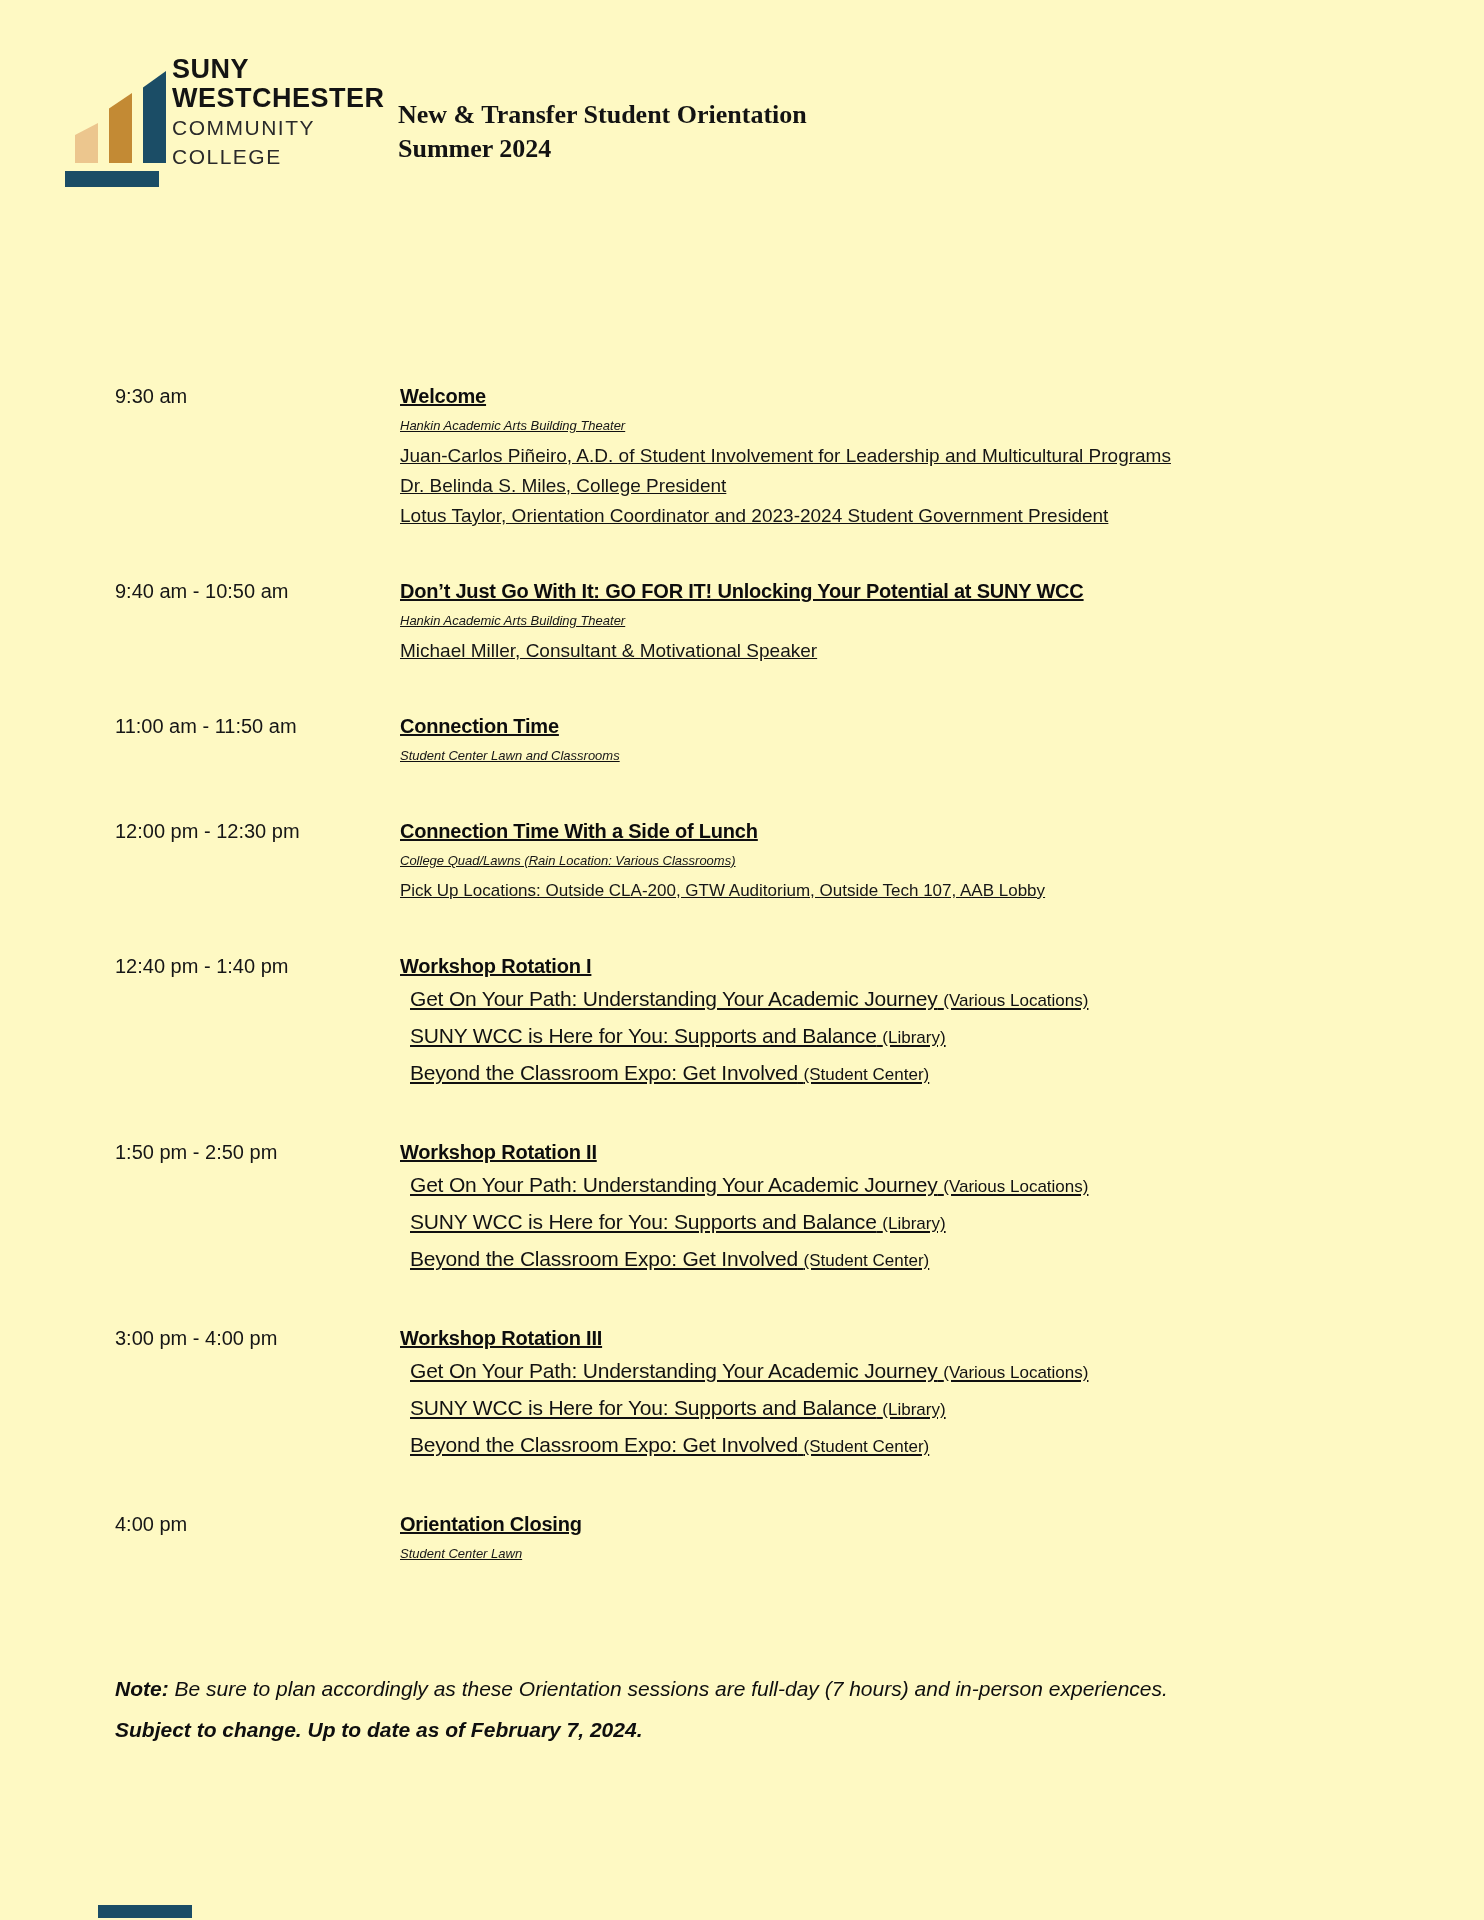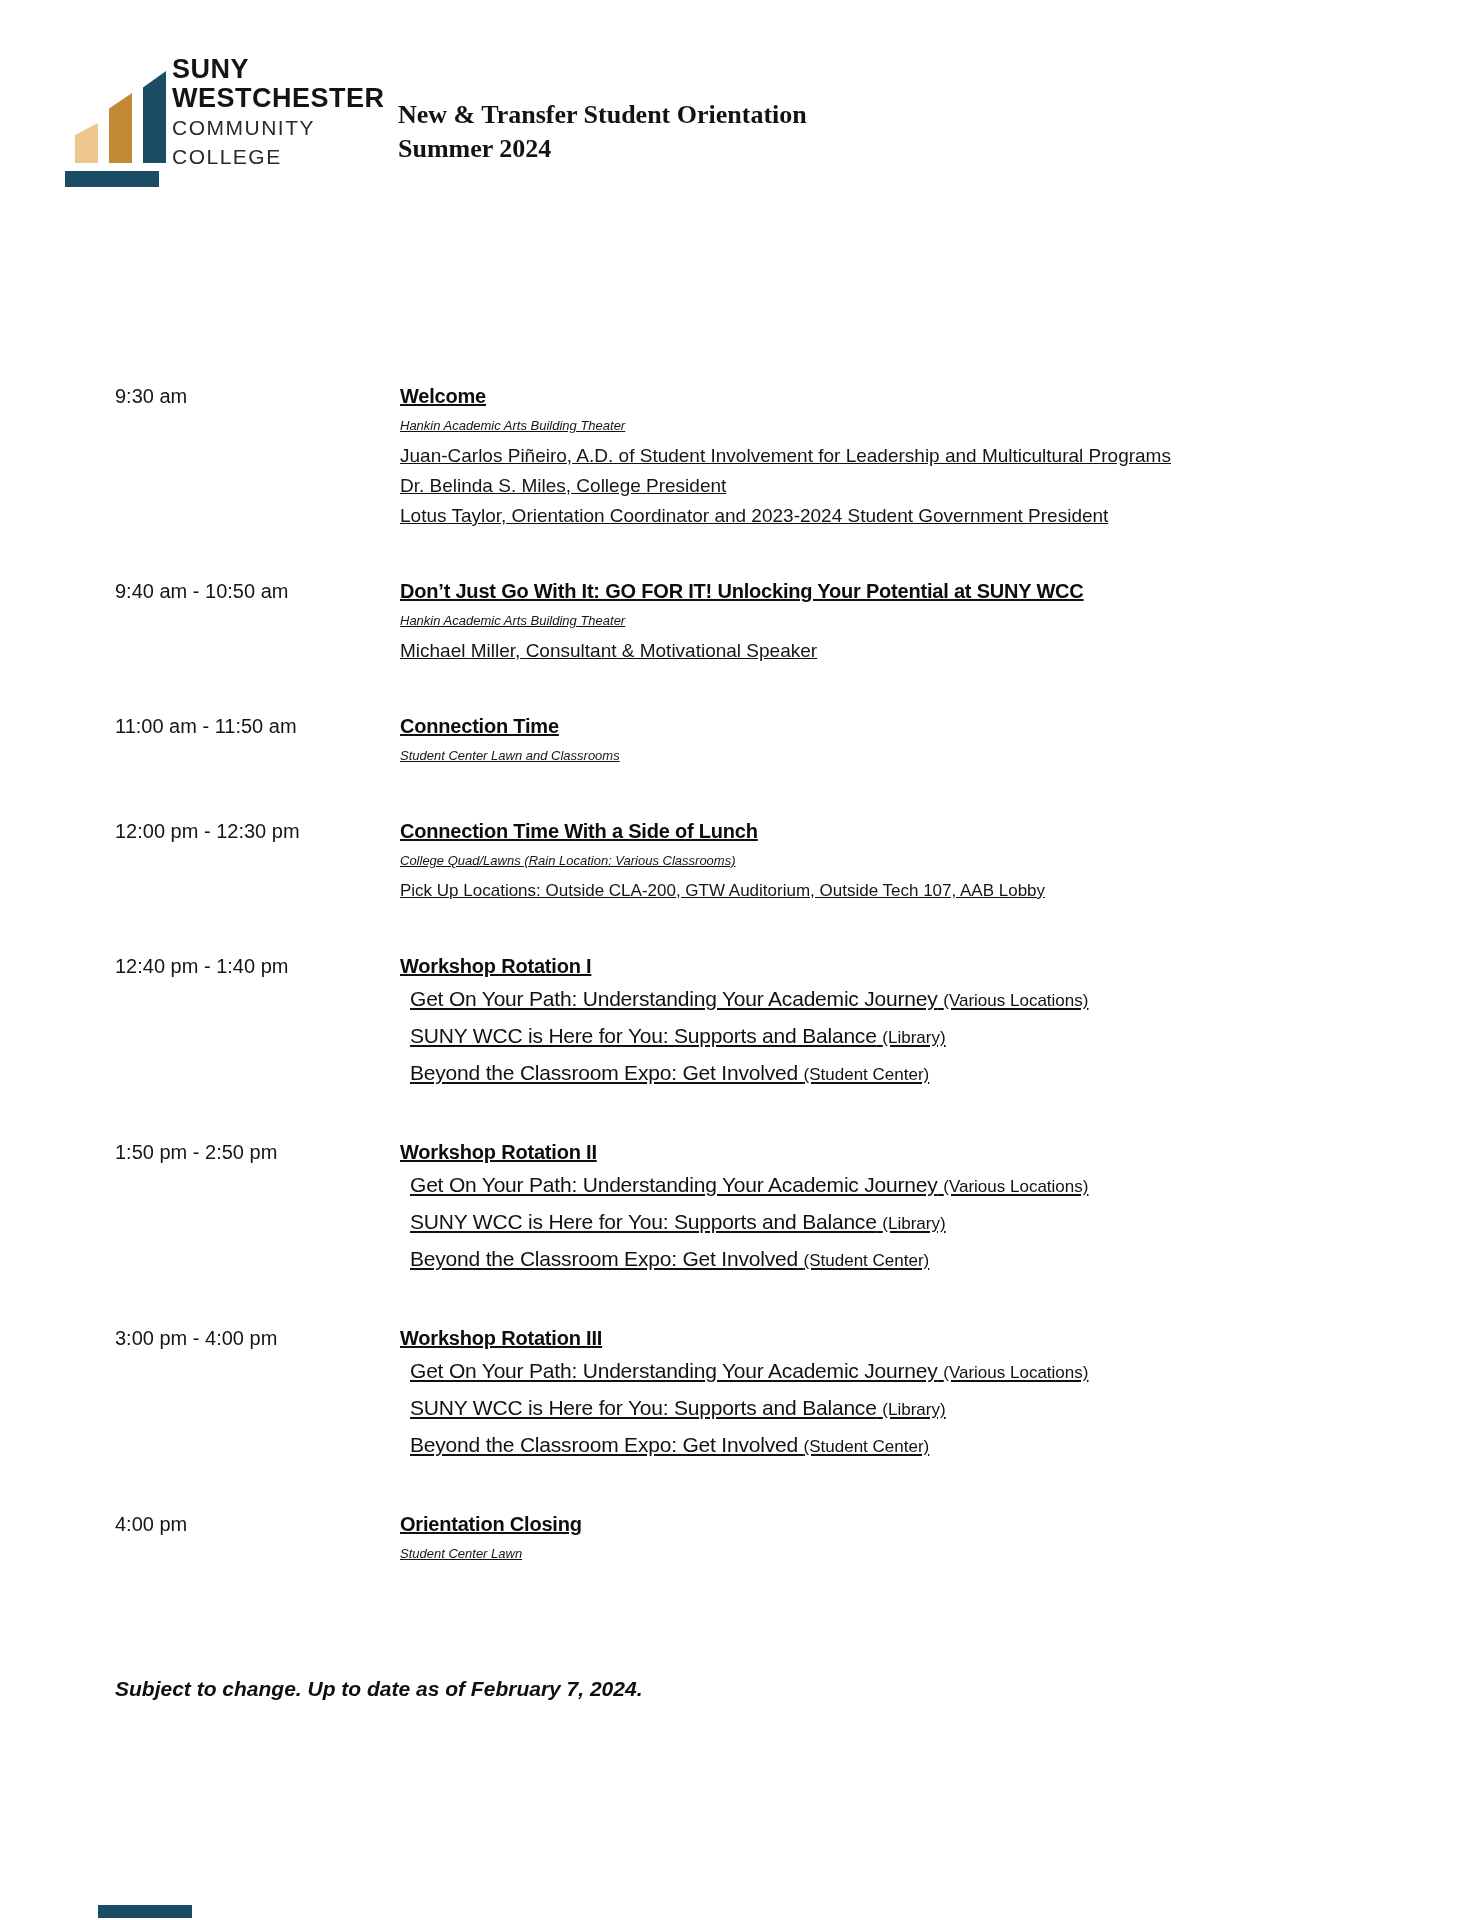--- a/index.html
+++ b/index.html
@@ -1,20 +1,20 @@
 <!DOCTYPE html>
 <html><head>
 <meta charset="utf-8">
 <style>
   html,body { margin:0; padding:0; background:#e9e9e9; }
   .page {
     position:relative;
     width:1484px; height:1920px;
     margin:0 auto;
-    background:#ffffff;
+    background:#fef9c3;
     font-family:"Liberation Sans", sans-serif;
     color:#111111;
     overflow:hidden;
   }
 
   
   .logo-bars { position:absolute; left:65px; top:55px; width:100px; height:132px; }
   .bar { position:absolute; bottom:24px; }
   .bar-tan  { left:10px; width:23px; height:40px; clip-path:polygon(0 30%,100% 0,100% 100%,0 100%); }
   .bar-amber{ left:44px; width:23px; height:70px; clip-path:polygon(0 22%,100% 0,100% 100%,0 100%); }
@@ -149,18 +149,19 @@
       <div class="row">
         <div class="time">4:00 pm</div>
         <div class="content">
           <div class="event-title">Orientation Closing</div>
           <div class="event-location">Student Center Lawn</div>
         </div>
       </div>
     </div>
 
   <div class="note">
+    <div><span class="note-label">Note:</span><span> Be sure to plan accordingly as these Orientation sessions are full-day (7 hours) and in-person experiences.</span></div>
     <div class="note-bold">Subject to change. Up to date as of February 7, 2024.</div>
   </div>
 
   <div class="footer-bar" style="background: rgb(27, 77, 102);"></div>
 
 </div>
 
 </body></html>

